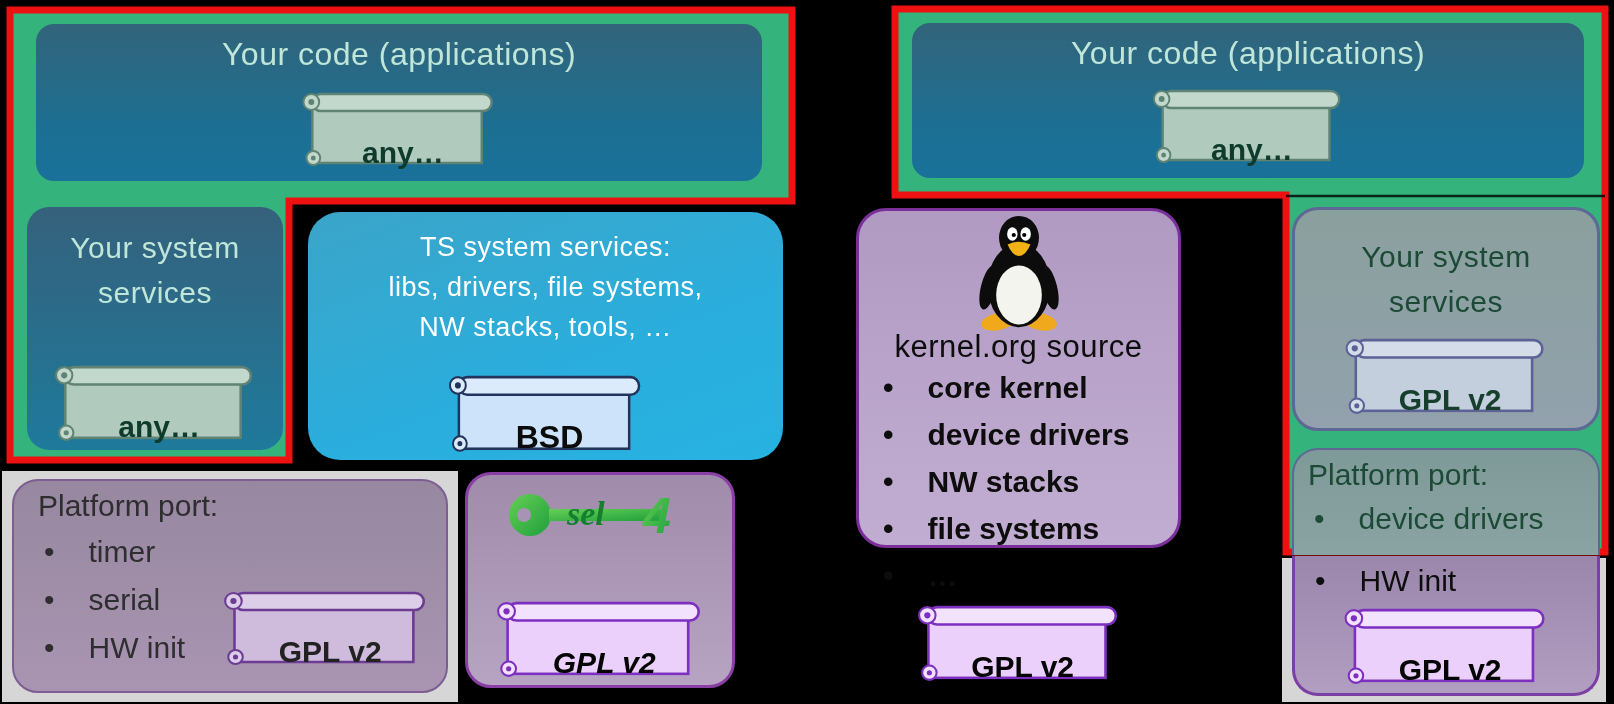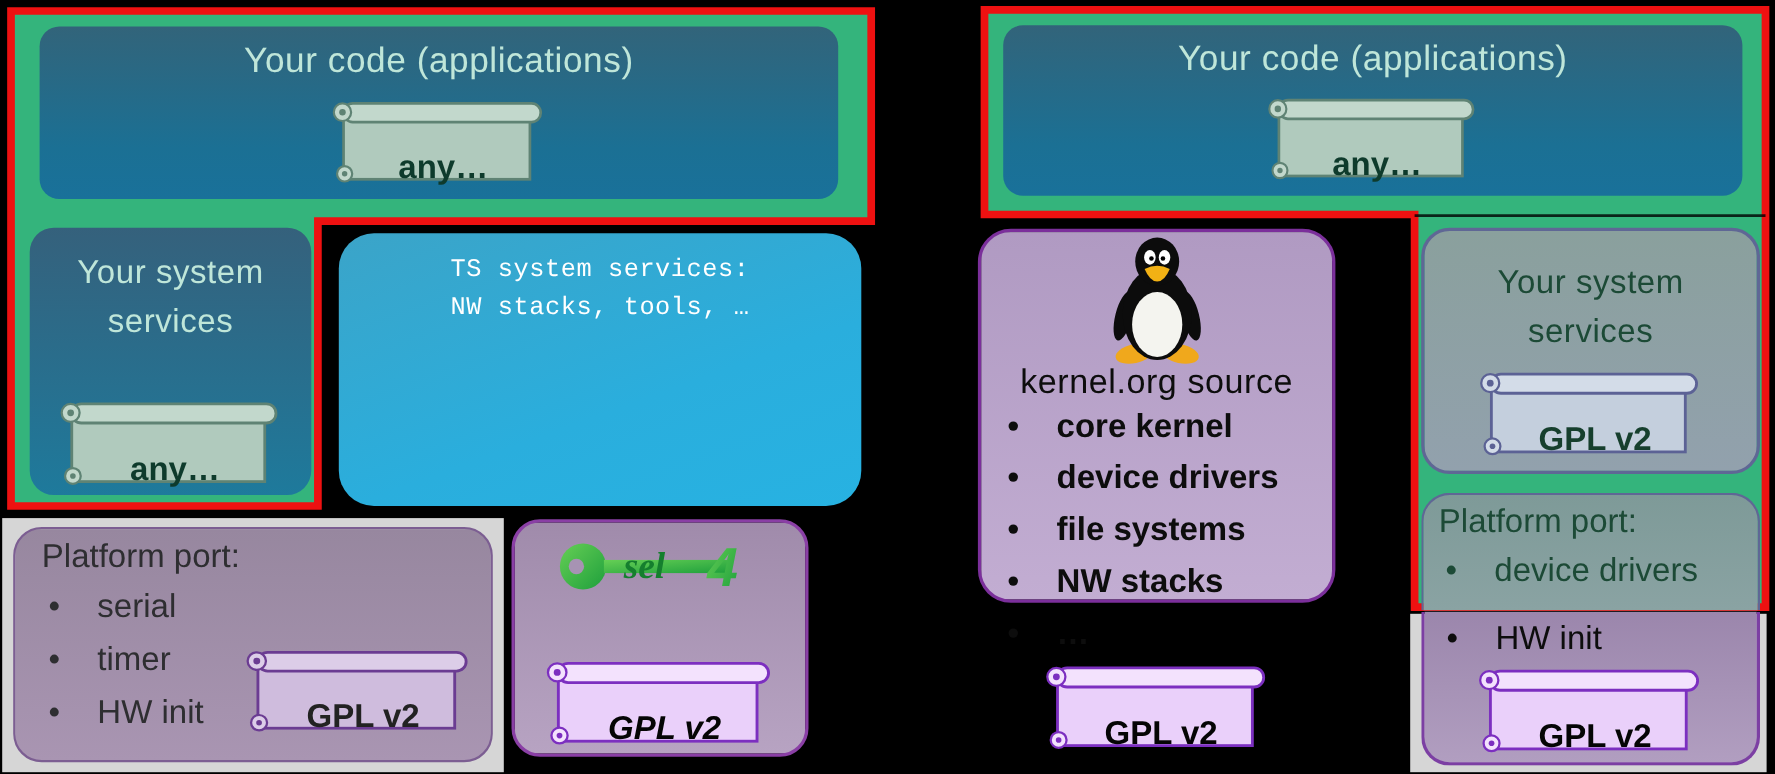--- a/index.html
+++ b/index.html
@@ -85,35 +85,47 @@
         <circle class="scurl" cx="11" cy="12" r="8"></circle>
           <circle class="shole" cx="11" cy="12" r="3"></circle>
         <circle class="scurl" cx="13" cy="68" r="7"></circle>
           <circle class="shole" cx="13" cy="68" r="2.5"></circle>
       </svg>
       <span class="scroll-label">any…</span>
     </div>
   </div>
 
   <div class="box blue" style="left:308px;top:212px;width:475px;height:248px;">
-    <div class="box-title" style="color:#fff;font-size:23px;line-height:1.48;padding-top:16px;font-family:Liberation Mono, monospace;">
+    <div class="box-title" style="color:#fff;font-size:27px;line-height:1.48;padding-top:16px;">
       <div>TS system services:</div>
+      <div>libs, drivers, file systems,</div>
       <div>NW stacks, tools, …</div>
+    </div>
+    <div class="scroll bluescroll" style="left:50%;transform:translateX(-50%);top:161px;width:198px;height:83px;">
+      <svg viewBox="0 0 200 80" preserveAspectRatio="none">
+        <rect class="sbody" x="12" y="12" width="172" height="61"></rect>
+        <rect class="sband" x="12" y="4" width="182" height="17" rx="8.5"></rect>
+        <circle class="scurl" cx="11" cy="12" r="8"></circle>
+          <circle class="shole" cx="11" cy="12" r="3"></circle>
+        <circle class="scurl" cx="13" cy="68" r="7"></circle>
+          <circle class="shole" cx="13" cy="68" r="2.5"></circle>
+      </svg>
+      <span class="scroll-label" style="font-size:32px;">BSD</span>
     </div>
   </div>
 
   <div class="box grayfr" style="left:2px;top:471px;width:456px;height:231px;">
     <div class="box mauve" style="left:10px;top:8px;width:436px;height:214px;">
       <div class="platform-title" style="left:24px;top:8px;">Platform port:</div>
       <div style="position:absolute;left:30px;top:54px;color:#2e2e31;" class="bullets-tight">
         <div class="bullet">
-            <span>serial</span>
+            <span>timer</span>
           </div>
         <div class="bullet">
-            <span>timer</span>
+            <span>serial</span>
           </div>
         <div class="bullet">
             <span>HW init</span>
           </div>
       </div>
       <div class="scroll lavmuted" style="right:16px;top:108px;width:208px;height:80px;">
         <svg viewBox="0 0 200 80" preserveAspectRatio="none">
           <rect class="sbody" x="12" y="12" width="172" height="61"></rect>
           <rect class="sband" x="12" y="4" width="182" height="17" rx="8.5"></rect>
           <circle class="scurl" cx="11" cy="12" r="8"></circle>
@@ -161,21 +173,21 @@
         <rect class="sband" x="12" y="4" width="182" height="17" rx="8.5"></rect>
         <circle class="scurl" cx="11" cy="12" r="8"></circle>
           <circle class="shole" cx="11" cy="12" r="3"></circle>
         <circle class="scurl" cx="13" cy="68" r="7"></circle>
           <circle class="shole" cx="13" cy="68" r="2.5"></circle>
       </svg>
       <span class="scroll-label">any…</span>
     </div>
   </div>
 
-  <div class="box lavbox" style="left:889px;top:208px;width:325px;height:340px;">
+  <div class="box lavbox" style="left:856px;top:208px;width:325px;height:340px;">
     <svg class="tux" style="top:4px;" width="96" height="118" viewBox="0 0 100 124">
       <ellipse cx="18" cy="76" rx="8" ry="24" fill="#0c0c0c" transform="rotate(14 18 76)"></ellipse>
       <ellipse cx="82" cy="76" rx="8" ry="24" fill="#0c0c0c" transform="rotate(-14 82 76)"></ellipse>
       <ellipse cx="28" cy="112" rx="18" ry="9" fill="#f0a81c" transform="rotate(-12 28 112)"></ellipse>
       <ellipse cx="72" cy="112" rx="18" ry="9" fill="#f0a81c" transform="rotate(12 72 112)"></ellipse>
       <ellipse cx="50" cy="74" rx="33" ry="44" fill="#0c0c0c"></ellipse>
       <ellipse cx="50" cy="84" rx="24" ry="31" fill="#f4f4ef"></ellipse>
       <ellipse cx="50" cy="24" rx="21" ry="23" fill="#0c0c0c"></ellipse>
       <ellipse cx="43" cy="20" rx="5.5" ry="7" fill="#ffffff"></ellipse>
       <ellipse cx="57" cy="20" rx="5.5" ry="7" fill="#ffffff"></ellipse>
@@ -185,24 +197,24 @@
     </svg>
     <div class="box-title black-text" style="position:absolute;left:0;right:0;top:118px;font-size:31px;padding-top:0;">kernel.org source</div>
     <div style="position:absolute;left:24px;top:160px;color:#0d0d0d;font-weight:bold;">
       <div class="bullet" style="margin-bottom:13px;">
           <span>core kernel</span>
         </div>
       <div class="bullet" style="margin-bottom:13px;">
           <span>device drivers</span>
         </div>
       <div class="bullet" style="margin-bottom:13px;">
+          <span>NW stacks</span>
+        </div>
+      <div class="bullet" style="margin-bottom:13px;">
           <span>file systems</span>
-        </div>
-      <div class="bullet" style="margin-bottom:13px;">
-          <span>NW stacks</span>
         </div>
       <div class="bullet">
           <span>…</span>
         </div>
     </div>
     <div class="scroll lav" style="left:50%;transform:translateX(-50%);top:392px;width:206px;height:82px;">
       <svg viewBox="0 0 200 80" preserveAspectRatio="none">
         <rect class="sbody" x="12" y="12" width="172" height="61"></rect>
         <rect class="sband" x="12" y="4" width="182" height="17" rx="8.5"></rect>
         <circle class="scurl" cx="11" cy="12" r="8"></circle>

